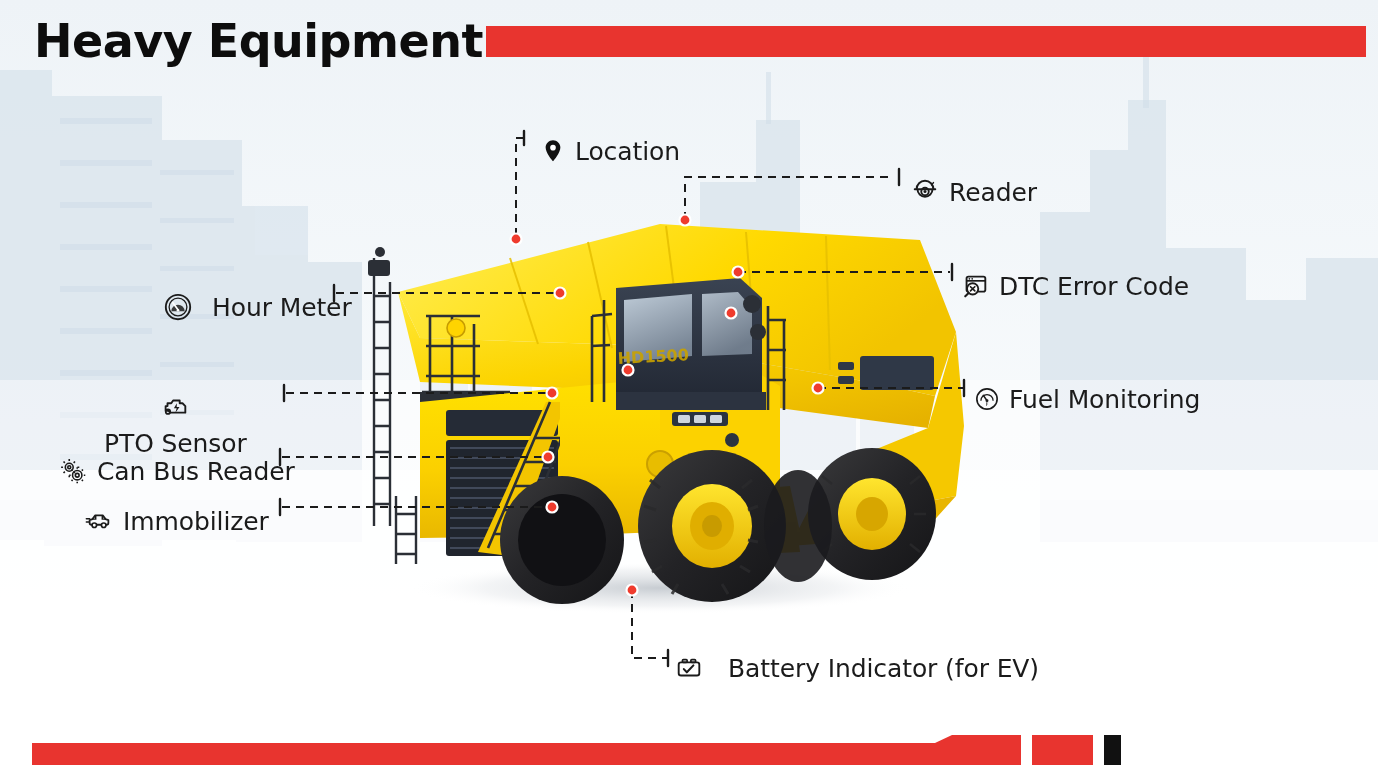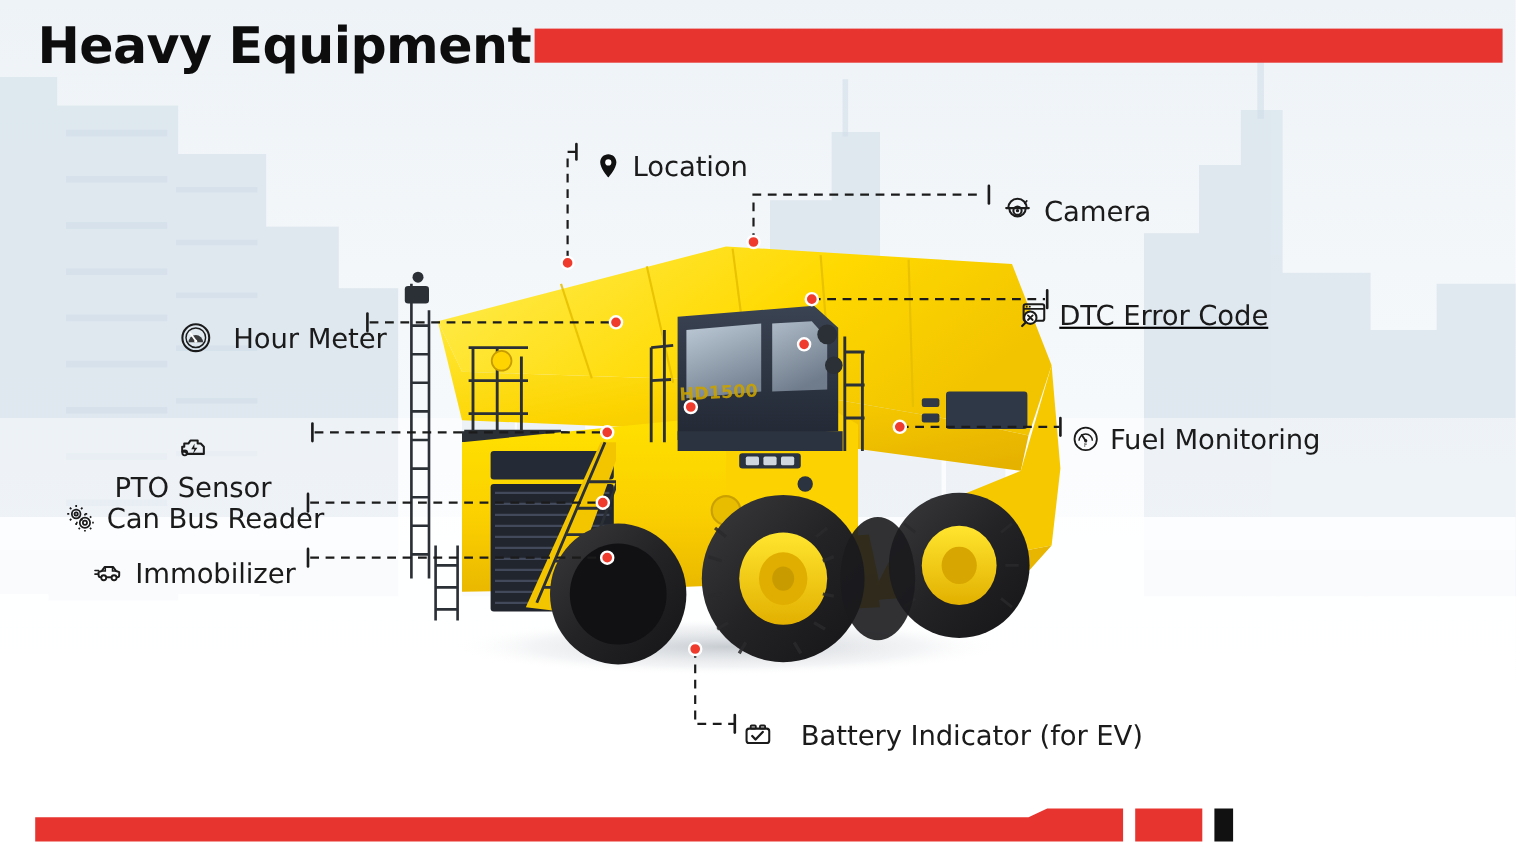--- a/index.html
+++ b/index.html
@@ -312,24 +312,24 @@
 
   <div class="label" style="left:910px;top:165px;">
     <svg class="ico" viewBox="0 0 32 32">
       <path d="M5 13h22" stroke="#1b1b1b" stroke-width="2" stroke-linecap="round"></path>
       <path d="M7 13a9 9 0 0 1 18 0" fill="none" stroke="#1b1b1b" stroke-width="2"></path>
       <path d="M8 13c0 4.4 3.6 8 8 8s8-3.6 8-8" fill="none" stroke="#1b1b1b" stroke-width="2"></path>
       <circle cx="16" cy="15.5" r="4" fill="none" stroke="#1b1b1b" stroke-width="2"></circle>
       <circle cx="16" cy="15.5" r="1.6" fill="#1b1b1b"></circle>
       <path d="M23 8.5l2-2.5" stroke="#1b1b1b" stroke-width="1.6" stroke-linecap="round"></path>
     </svg>
-    <span class="txt">Camera</span>
-  </div>
-
-  <div class="label" style="left:924px;top:259px;text-decoration:underline;">
+    <span class="txt">Reader</span>
+  </div>
+
+  <div class="label" style="left:960px;top:259px;">
     <svg class="ico" viewBox="0 0 32 32">
       <rect x="7" y="6" width="20" height="16" rx="2" fill="none" stroke="#1b1b1b" stroke-width="2"></rect>
       <path d="M7 10.5h20" stroke="#1b1b1b" stroke-width="1.8"></path>
       <circle cx="10" cy="8.3" r="0.9" fill="#1b1b1b"></circle>
       <circle cx="13" cy="8.3" r="0.9" fill="#1b1b1b"></circle>
       <circle cx="13.5" cy="19" r="6" fill="#fff" stroke="#1b1b1b" stroke-width="2"></circle>
       <path d="M11.2 16.8l4.6 4.4M15.8 16.8l-4.6 4.4" stroke="#1b1b1b" stroke-width="1.8" stroke-linecap="round"></path>
       <path d="M9.2 23.4L5.6 27" stroke="#1b1b1b" stroke-width="2.2" stroke-linecap="round"></path>
     </svg>
     <span class="txt">DTC Error Code</span>

